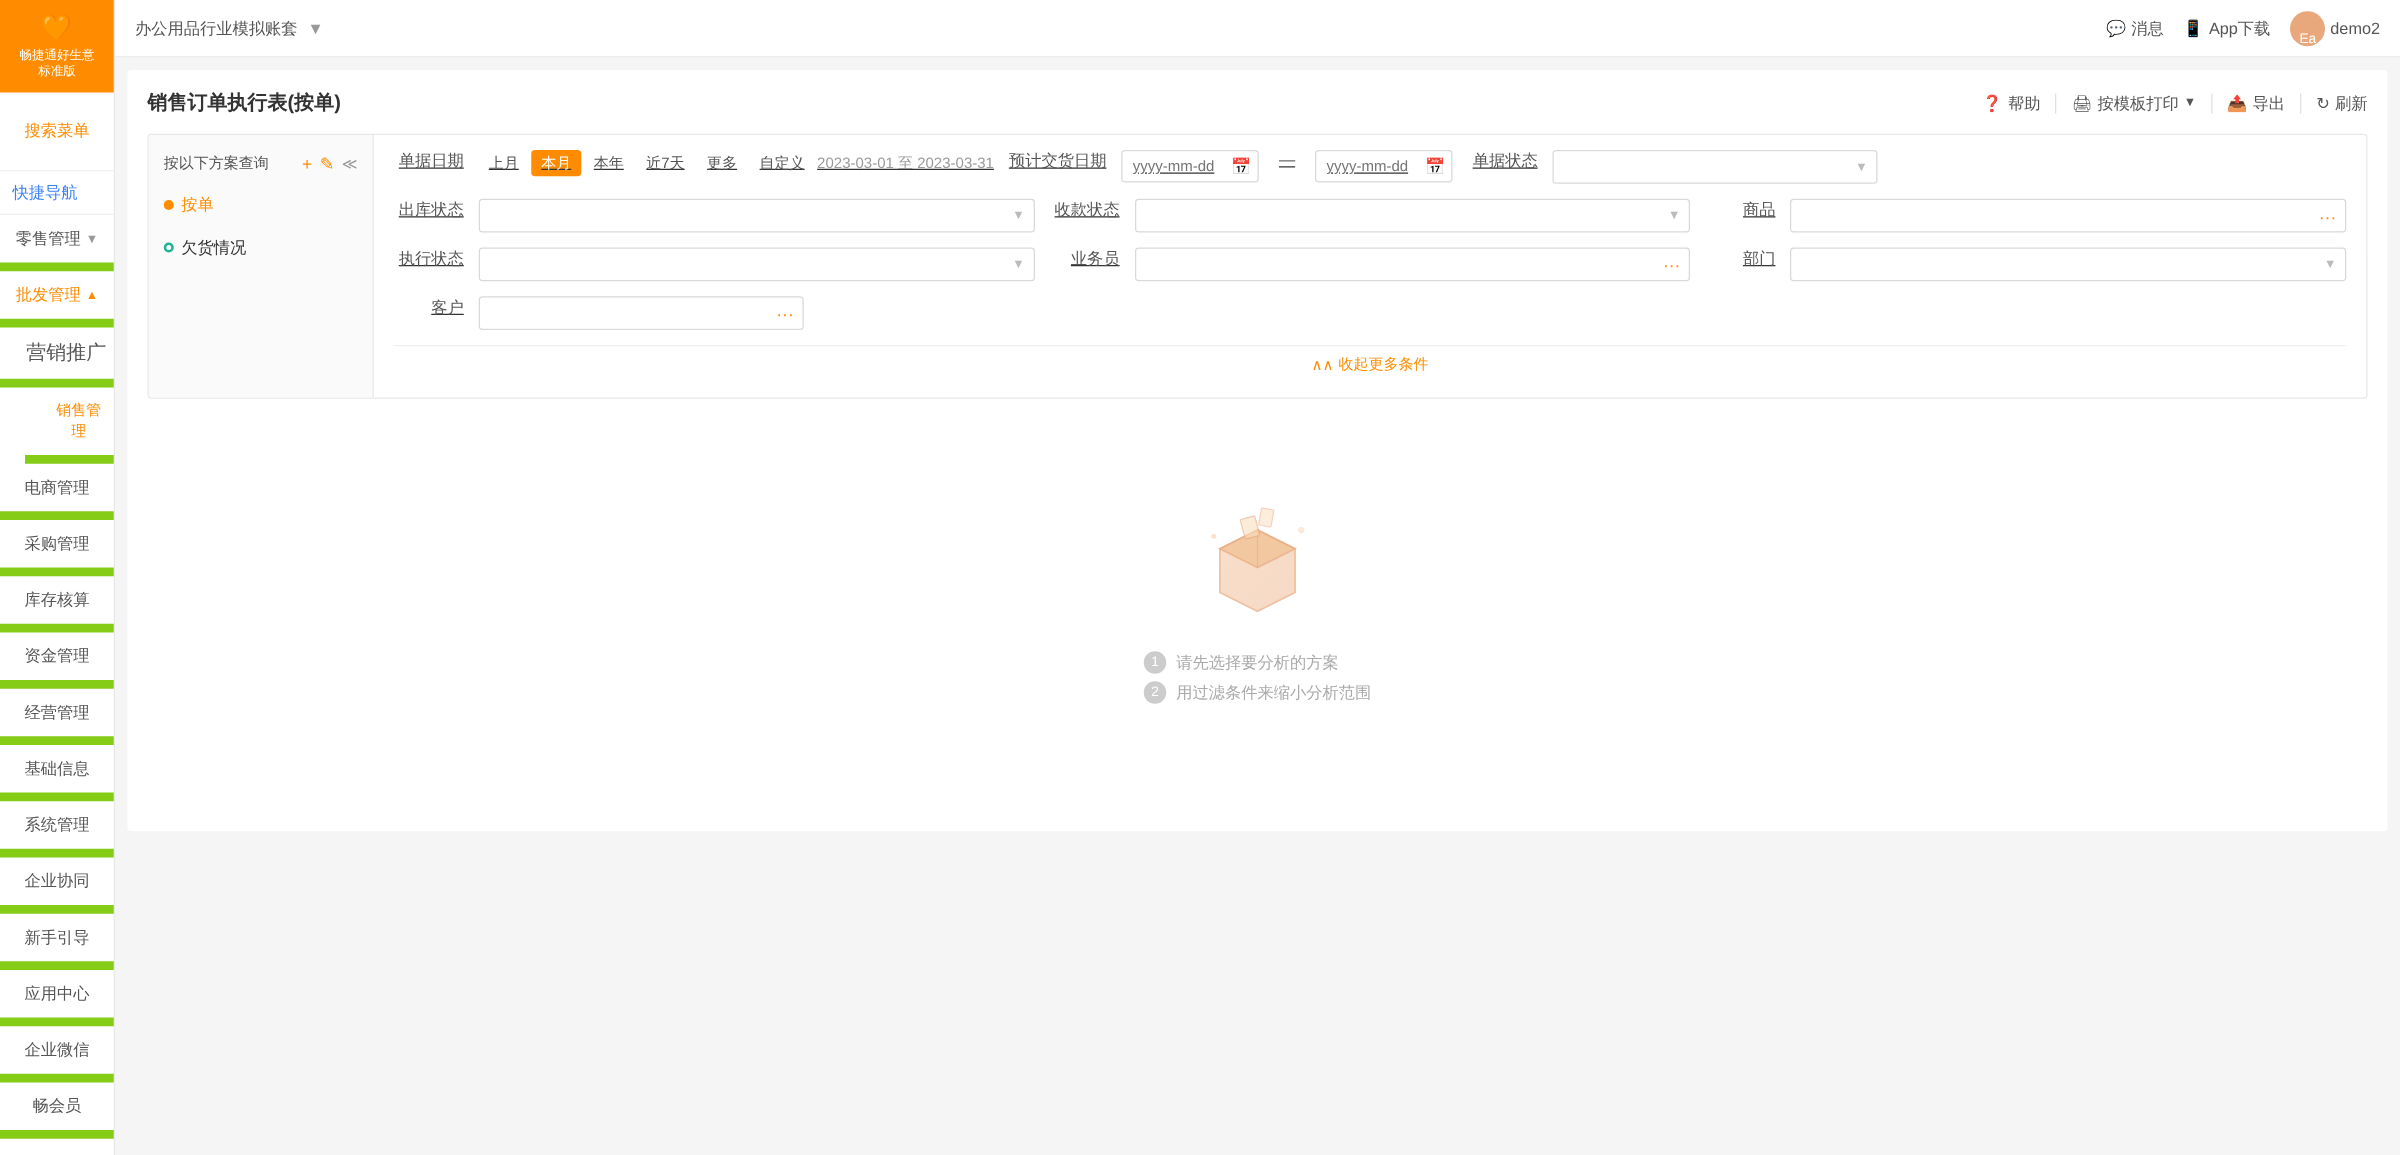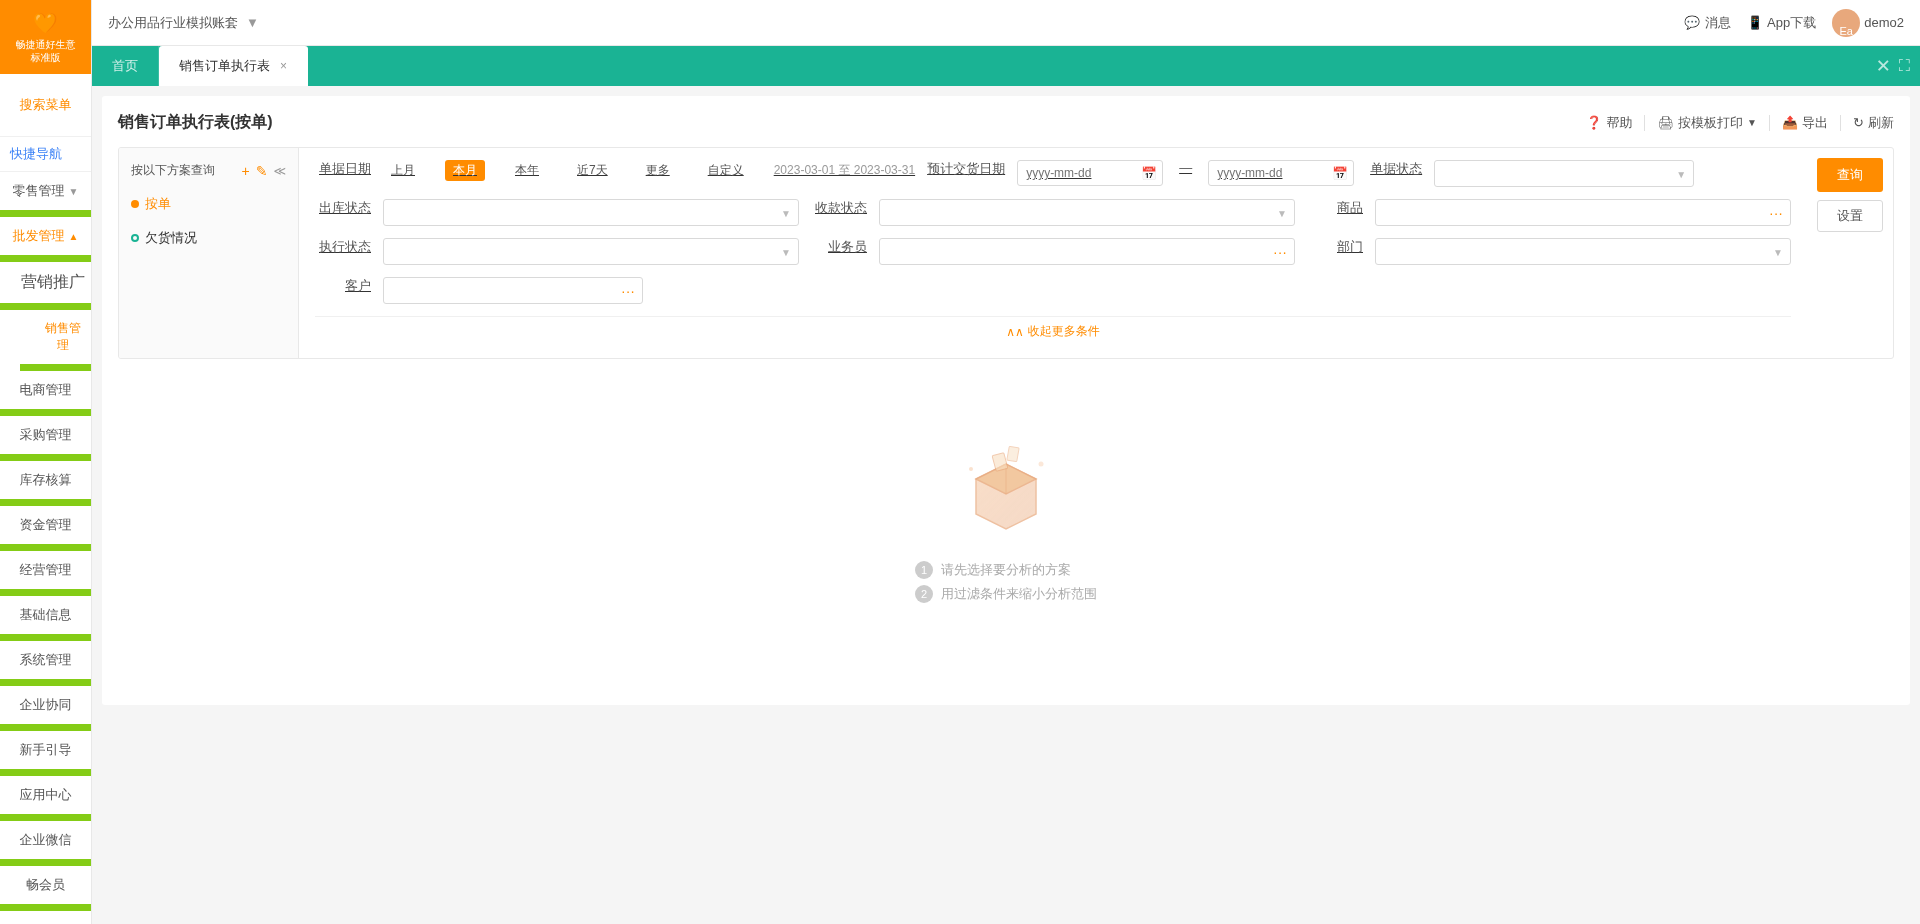--- a/index.html
+++ b/index.html
@@ -56,35 +56,35 @@
     .scheme-icon.collapse { font-size: 12px; color: #999; }
     .scheme-item { padding: 8px 12px; cursor: pointer; display: flex; align-items: center; gap: 6px; }
     .scheme-item.active { color: #ff8c00; }
     .scheme-item .dot { width: 8px; height: 8px; border-radius: 50%; background: #ff8c00; flex-shrink: 0; }
     .scheme-item .scheme-dot-outline { width: 8px; height: 8px; border-radius: 50%; border: 2px solid #1ab394; flex-shrink: 0; }
 
     
     .filter-panel { flex: 1; padding: 12px 16px; }
     .filter-row { display: flex; align-items: flex-start; gap: 12px; margin-bottom: 12px; flex-wrap: wrap; text-decoration: underline; }
     .filter-label { color: #555; font-size: 13px; white-space: nowrap; min-width: 56px; text-align: right; }
-    .filter-date-group { display: flex; align-items: center; gap: 22px; }
+    .filter-date-group { display: flex; align-items: center; gap: 2px; }
     .date-btn { padding: 2px 8px; border-radius: 3px; cursor: pointer; font-size: 12px; color: #555; background: transparent; }
     .date-btn.active { background: #ff8c00; color: #fff; border-radius: 3px; }
     .date-range-text { font-size: 12px; color: #999; }
 
     .filter-input-wrap { flex: 1; min-width: 160px; position: relative; }
     .filter-input { width: 100%; padding: 5px 28px 5px 8px; border: 1px solid #d9d9d9; border-radius: 3px; font-size: 13px; color: #333; outline: none; }
     .filter-input-dots { position: absolute; right: 8px; top: 50%; transform: translateY(-50%); color: #ff8c00; font-size: 14px; cursor: pointer; }
 
     .filter-select-wrap { flex: 1; min-width: 160px; position: relative; }
     .filter-select { width: 100%; padding: 5px 28px 5px 8px; border: 1px solid #d9d9d9; border-radius: 3px; font-size: 13px; color: #999; background: #fff; outline: none; appearance: none; cursor: pointer; }
     .filter-select-arrow { position: absolute; right: 8px; top: 50%; transform: translateY(-50%); color: #bbb; font-size: 10px; pointer-events: none; }
 
     .date-input-wrap { position: relative; display: flex; align-items: center; }
-    .date-input { padding: 5px 28px 5px 8px; border: 1px solid #d9d9d9; border-radius: 3px; font-size: 12px; color: #999; outline: none; width: 146px; }
+    .date-input { padding: 5px 28px 5px 8px; border: 1px solid #d9d9d9; border-radius: 3px; font-size: 12px; color: #999; outline: none; width: 110px; }
     .date-input-icon { position: absolute; right: 6px; top: 50%; transform: translateY(-50%); color: #bbb; font-size: 13px; cursor: pointer; }
     .date-dash { margin: 0 4px; color: #555; }
 
     
     .action-btns { display: flex; flex-direction: column; gap: 8px; padding: 10px 10px; flex-shrink: 0; }
     .btn-query { background: #ff8c00; color: #fff; border: none; padding: 8px 20px; border-radius: 3px; cursor: pointer; font-size: 13px; }
     .btn-settings { background: #fff; color: #555; border: 1px solid #d9d9d9; padding: 6px 16px; border-radius: 3px; cursor: pointer; font-size: 13px; }
 
     
     .collapse-bar { display: flex; justify-content: center; align-items: center; padding: 6px; cursor: pointer; color: #ff8c00; font-size: 12px; border-top: 1px solid #f0f0f0; }
@@ -179,34 +179,20 @@
       </div>
       <div class="icon-btn">
         <div class="avatar-circle">
           <span>Ea</span>
         </div>
         <span>demo2</span>
       </div>
     </div>
   </div>
 
-  <div class="tabbar">
-    <div class="tab">
-      <span>首页</span>
-    </div>
-    <div class="tab active">
-      <span>销售订单执行表</span>
-      <span class="close-btn">×</span>
-    </div>
-    <div class="tabbar-spacer"></div>
-    <div class="tabbar-controls">
-      <span style="color:rgba(255,255,255,0.7); font-size:18px;">✕</span>
-      <span style="color:rgba(255,255,255,0.7); font-size:16px;">⛶</span>
-    </div>
-  </div>
 
   <div class="page-content">
     <div class="page-inner">
 
       <div class="page-header">
         <div class="page-title">销售订单执行表(按单)</div>
         <div class="page-header-actions">
           <div class="header-action-btn">
             <span>❓</span>
             <span>帮助</span>
@@ -340,24 +326,20 @@
               <span class="filter-input-dots">···</span>
             </div>
           </div>
 
           <div class="collapse-bar">
             <span style="margin-right:4px;">∧∧</span>
             <span>收起更多条件</span>
           </div>
         </div>
 
-        <div class="action-btns">
-          <button class="btn-query">查询</button>
-          <button class="btn-settings">设置</button>
-        </div>
       </div>
 
       <div class="empty-state">
 
         <svg class="empty-box-svg" viewBox="0 0 100 100">
           <defs>
             <linearGradient id="boxGrad" x1="0%" y1="0%" x2="100%" y2="100%">
               <stop offset="0%" style="stop-color:#f5c6a0;stop-opacity:0.8"></stop>
               <stop offset="100%" style="stop-color:#e8a87c;stop-opacity:0.6"></stop>
             </linearGradient>

